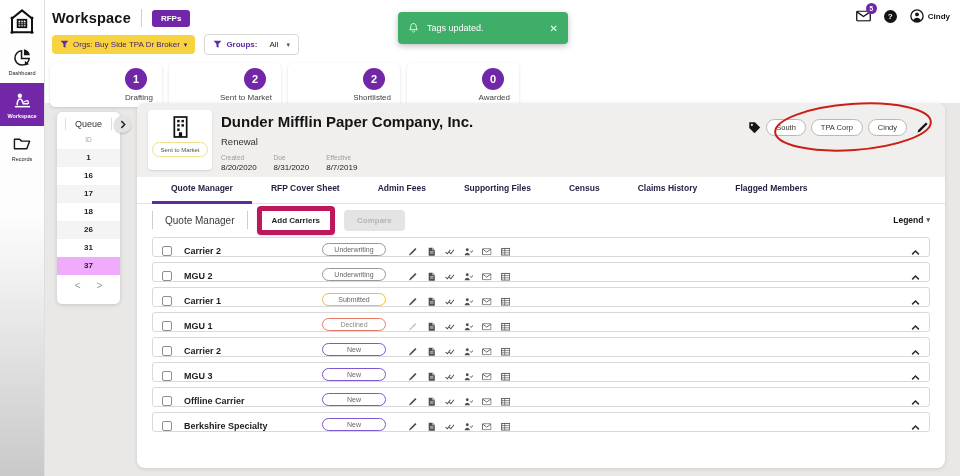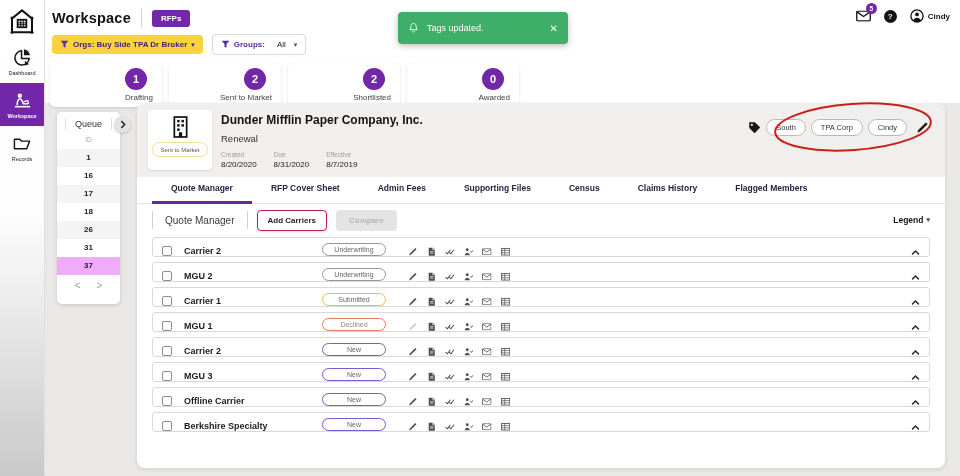--- a/index.html
+++ b/index.html
@@ -44,21 +44,21 @@
   .help-btn { width:13px; height:13px; border-radius:50%; background:#141414; color:#fff;
     font-size:8px; font-weight:bold; display:flex; align-items:center; justify-content:center; }
   .user-wrap { display:flex; align-items:center; gap:4px; }
   .user-wrap svg { width:14px; height:14px; color:#141414; }
   .user-name { font-size:8px; font-weight:bold; color:#141414; }
 
   .filter-row { display:flex; align-items:center; gap:9px; margin:7px 0 0 7px; }
   .filter-btn { display:flex; align-items:center; gap:4px; border-radius:4px; padding:5px 8px; cursor:pointer; }
   .filter-btn svg { width:9px; height:9px; color:#5b2d9e; }
   .filter-orgs { background:#f7d43f; }
-  .filter-orgs .f-label { font-size:8px; font-weight:bold; color:#47207c; }
+  .filter-orgs .f-label { font-size:8px; font-weight:normal; color:#47207c; }
   .filter-groups { background:#fff; border:1px solid #d8d8d8; }
   .filter-groups .f-label { font-size:8px; font-weight:bold; color:#5b2d9e; }
   .filter-groups .f-value { font-size:8px; color:#222; margin:0 4px 0 8px; }
   .caret { font-size:7px; color:#555; }
   .filter-orgs .caret { color:#47207c; }
 
   .cards-row { display:flex; gap:7px; margin:8px 0 0 5px; }
   .stat-card {
     width:112px; height:44px; background:#fff; border-radius:5px;
     box-shadow:0 1px 3px rgba(0,0,0,.14);
@@ -111,21 +111,21 @@
   .co-card {
     position:absolute; left:11px; top:7px; width:64px; height:60px;
     background:#fff; border-radius:4px; box-shadow:0 1px 2px rgba(0,0,0,.12);
   }
   .co-card svg { width:19px; height:24px; margin:5px auto 3px; color:#111; }
   .co-status {
     width:56px; height:15px; margin:0 auto; border:1.5px solid #eee08e; border-radius:999px;
     font-size:6px; color:#555; display:flex; align-items:center; justify-content:center; background:#fff;
   }
   .co-info { position:absolute; left:84px; top:10px; }
-  .co-name { font-size:12px; font-weight:bold; color:#141414;text-align:right; }
+  .co-name { font-size:15px; font-weight:bold; color:#141414;text-align:right; }
   .co-type { font-size:9.5px; color:#333; margin-top:6px; }
   .co-dates { display:flex; gap:17px; margin-top:7px; }
   .co-date-label { font-size:6.5px; color:#9c9c9c; }
   .co-date-value { font-size:8px; color:#222; margin-top:2px; }
   .tags { position:absolute; right:16px; top:16px; display:flex; align-items:center; gap:5px; }
   .tags > svg { width:13px; height:13px; color:#161616; }
   .tag-pill {
     border:1px solid #b9b9b9; border-radius:999px; padding:3px 9px;
     font-size:7.5px; color:#333; background:#fff; cursor:pointer;
   }
@@ -139,21 +139,21 @@
     cursor:pointer; margin-bottom:-1px; border-bottom:3px solid transparent;
   }
   .tab.active { border-bottom-color:#5b2d9e; }
 
   
   .toolbar { height:32px; display:flex; align-items:center; gap:9px; padding:0 15px; }
   .rule { width:1px; height:18px; background:#cfcfcf; }
   .tb-title { font-size:10px; color:#3a3a3a; padding:0 3px; }
   .btn-add {
     font-size:8px; font-weight:bold; color:#1e1e1e; background:#fff;
-    border:1px solid #be185d; border-radius:4px; padding:5px 10px;
+    border:5px solid #be185d; border-radius:4px; padding:5px 10px;
     box-shadow:0 1px 2px rgba(0,0,0,.12); cursor:pointer;
   }
   .btn-compare {
     font-size:8px; font-weight:bold; color:#b5b5b5; background:#e4e4e4;
     border:none; border-radius:4px; padding:6px 13px;
   }
   .legend { margin-left:auto; display:flex; align-items:center; gap:3px; font-size:8.5px; font-weight:bold; color:#141414; cursor:pointer; }
 
   
   .rows { padding:1px 15px 0; }

